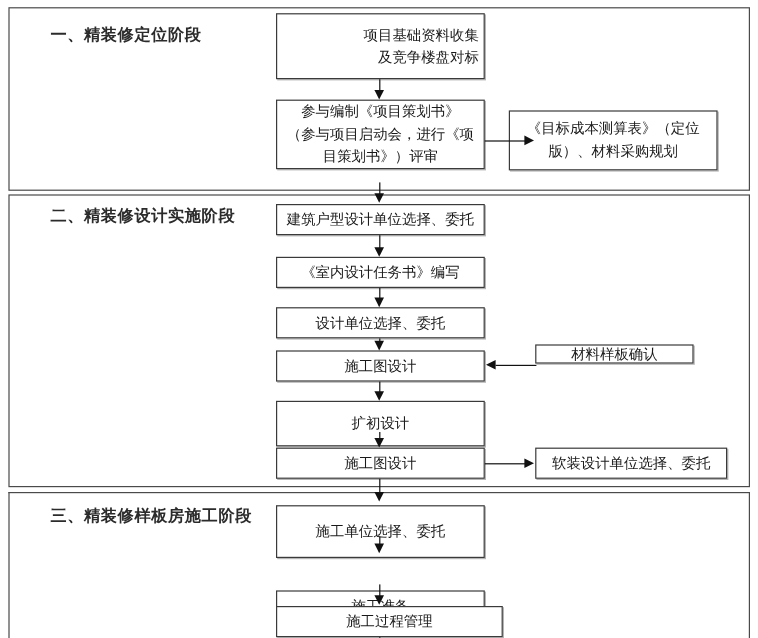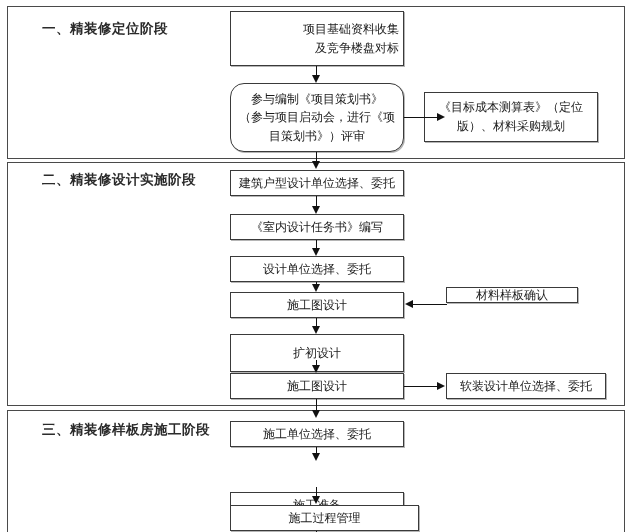--- a/index.html
+++ b/index.html
@@ -114,21 +114,21 @@
 
   <div class="section-label" style="left:42px; top:171px;">二、精装修设计实施阶段</div>
 
   <div class="section-label" style="left:42px; top:421px;">三、精装修样板房施工阶段</div>
 
   <div class="node" style="left:230px; top:11px; width:174px; height:55px;text-align:right;">
     <span class="node-text">项目基础资料收集
 及竞争楼盘对标</span>
   </div>
 
-  <div class="node" style="left:230px; top:83px; width:174px; height:69px;border-radius:14px;">
+  <div class="node" style="left:230px; top:83px; width:174px; height:58px;">
     <span class="node-text">参与编制《项目策划书》
 （参与项目启动会，进行《项目策划书》）评审</span>
   </div>
 
   <div class="node" style="left:424px; top:92px; width:174px; height:50px;">
     <span class="node-text">《目标成本测算表》（定位版）、材料采购规划</span>
   </div>
 
   <div class="conn-v" style="left:316px; top:66px; height:10px;"></div>
   <div class="arrow-down" style="left:312px; top:75px;"></div>
@@ -188,21 +188,21 @@
 
   <div class="conn-v" style="left:316px; top:360px; height:6px;"></div>
   <div class="arrow-down" style="left:312px; top:365px;"></div>
 
   <div class="conn-h" style="left:404px; top:386px; width:34px;"></div>
   <div class="arrow-right" style="left:437px; top:382px;"></div>
 
   <div class="conn-v" style="left:316px; top:399px; height:14px;"></div>
   <div class="arrow-down" style="left:312px; top:410px;"></div>
 
-  <div class="node" style="left:230px; top:421px; width:174px; height:26px;">
+  <div class="node" style="left:230px; top:421px; width:174px; height:44px;">
     <span class="node-text">施工单位选择、委托</span>
   </div>
 
   <div class="node" style="left:230px; top:461px; width:174px; height:26px;margin-top:31px;">
     <span class="node-text">施工准备</span>
   </div>
 
   <div class="node" style="left:230px; top:505px; width:189px; height:26px;">
     <span class="node-text">施工过程管理</span>
   </div>

